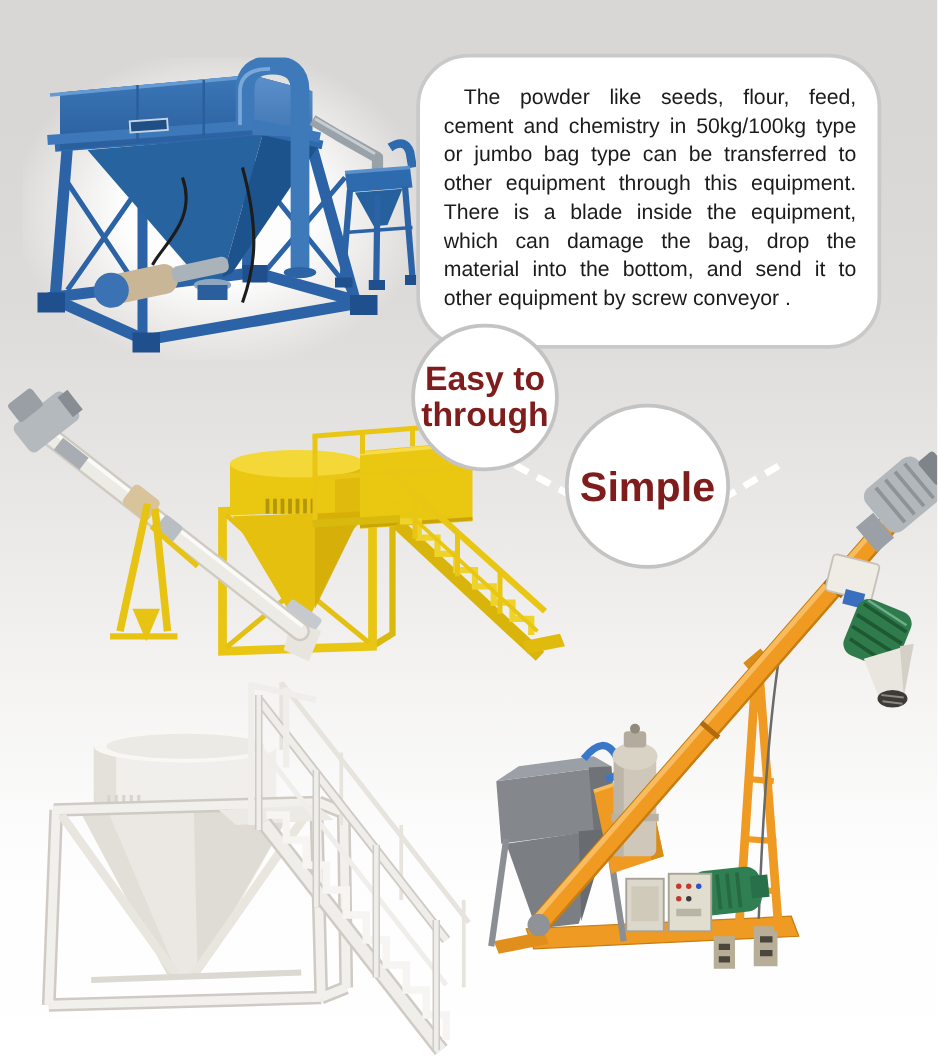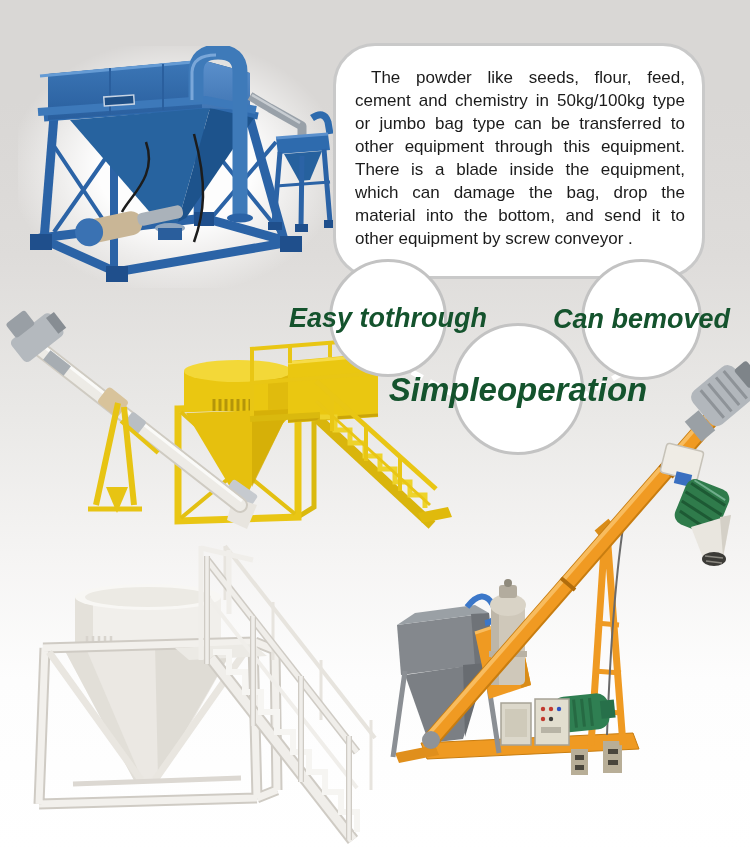--- a/index.html
+++ b/index.html
@@ -24,22 +24,22 @@
     padding:20px 17px 0 19px;z-index:2;
   }
   .bubble-text{
     margin:0;font-size:17px;line-height:23px;color:#1b1b1b;
     text-align:justify;text-indent:16px;letter-spacing:0;
   }
 
   .circle{
     position:absolute;box-sizing:border-box;background:#fff;
     border:3px solid #c3c3c3;border-radius:50%;z-index:4;
-    display:flex;flex-direction:row;align-items:center;justify-content:center;
-    color:#14532d;font-weight:bold;text-align:center;font-style:italic;
+    display:flex;flex-direction:column;align-items:center;justify-content:center;
+    color:#7f1d1d;font-weight:bold;text-align:center;
   }
   .circle span{display:block;white-space:nowrap;}
   .circle-easy  {left:329px;top:259px;width:118px;height:118px;font-size:27px;line-height:29px;}
   .circle-moved {left:581px;top:259px;width:121px;height:121px;font-size:27px;line-height:29px;}
   .circle-simple{left:452px;top:323px;width:132px;height:132px;font-size:33px;line-height:31px;}
 </style>
 </head>
 <body>
 
 <div class="canvas">
@@ -314,22 +314,17 @@
   </svg>
 
   <div class="bubble">
     <p class="bubble-text">The powder like seeds, flour, feed, cement and chemistry in 50kg/100kg type or jumbo bag type can be transferred to other equipment through this equipment. There is a blade inside the equipment, which can damage the bag, drop the material into the bottom, and send it to other equipment by screw conveyor .</p>
   </div>
 
   <div class="circle circle-easy">
     <span>Easy to</span>
     <span>through</span>
   </div>
-  <div class="circle circle-moved">
-    <span>Can be</span>
-    <span>moved</span>
-  </div>
   <div class="circle circle-simple">
     <span>Simple</span>
-    <span>operation</span>
   </div>
 
 </div>
 
 </body></html>

